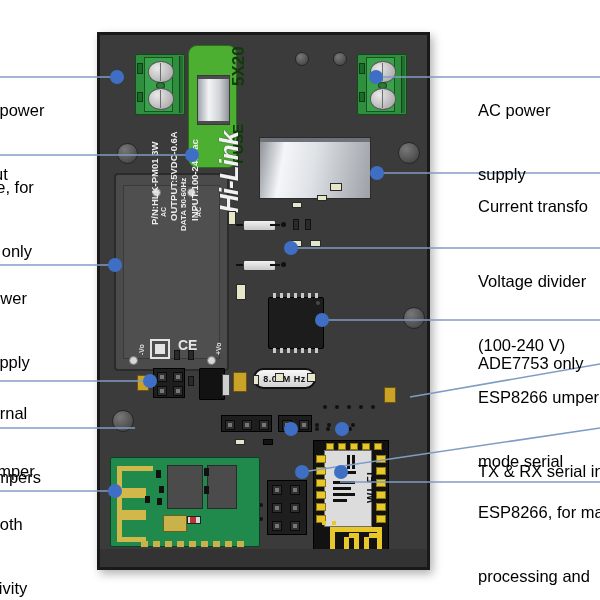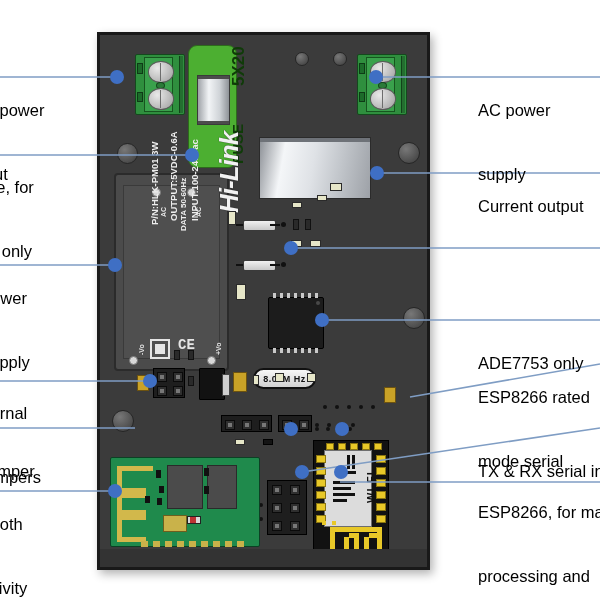--- a/index.html
+++ b/index.html
@@ -91,21 +91,21 @@
   .psu .spec{
     position:absolute;color:#ededed;font-size:9.5px;font-weight:bold;
     transform:rotate(-90deg);transform-origin:left top;white-space:nowrap;
   }
   .psu .vo{
     position:absolute;color:#e0e0e0;font-size:7px;font-weight:bold;
     transform:rotate(-90deg);transform-origin:left top;white-space:nowrap;
   }
   .psu .sqmark{position:absolute;width:16px;height:16px;border:2px solid #e5e5e5;}
   .psu .sqmark:after{content:"";position:absolute;left:3px;top:3px;right:3px;bottom:3px;background:#e5e5e5;}
-  .psu .ce{position:absolute;color:#e5e5e5;font-size:14px;font-weight:bold;font-family:Liberation Mono, monospace;}
+  .psu .ce{position:absolute;color:#e5e5e5;font-size:14px;font-weight:bold;font-family:Liberation Sans, sans-serif;}
 
   
   .ct{
     background:linear-gradient(100deg,#8d9197 0%,#f4f6f8 22%,#dfe2e6 48%,#c3c7cc 70%,#9da1a7 100%);
     border:1px solid #2b2b2b;
   }
   .ct .topedge{position:absolute;left:0;top:0;width:100%;height:4px;background:#6e7278;}
 
   
   .res{height:9px;}
@@ -491,27 +491,31 @@
   <div class="callout" style="left:-14px;top:472px;">
     <div>tooth</div>
     <div>ctivity</div>
   </div>
 
   <div class="callout right" style="top:58px;">
     <div>AC power</div>
     <div>supply</div>
   </div>
   <div class="callout right" style="top:154px;">
-    <div>Current output</div>
+    <div>Current transfo</div>
+  </div>
+  <div class="callout right" style="top:229px;">
+    <div>Voltage divider</div>
+    <div>(100-240 V)</div>
   </div>
   <div class="callout right" style="top:311px;">
     <div>ADE7753 only</div>
   </div>
   <div class="callout right" style="top:345px;">
-    <div>ESP8266 rated</div>
+    <div>ESP8266 umper</div>
     <div>mode serial</div>
   </div>
   <div class="callout right" style="top:419px;">
     <div>TX &amp; RX serial in</div>
   </div>
   <div class="callout right" style="top:460px;">
     <div>ESP8266, for ma</div>
     <div>processing and </div>
     
   </div>

